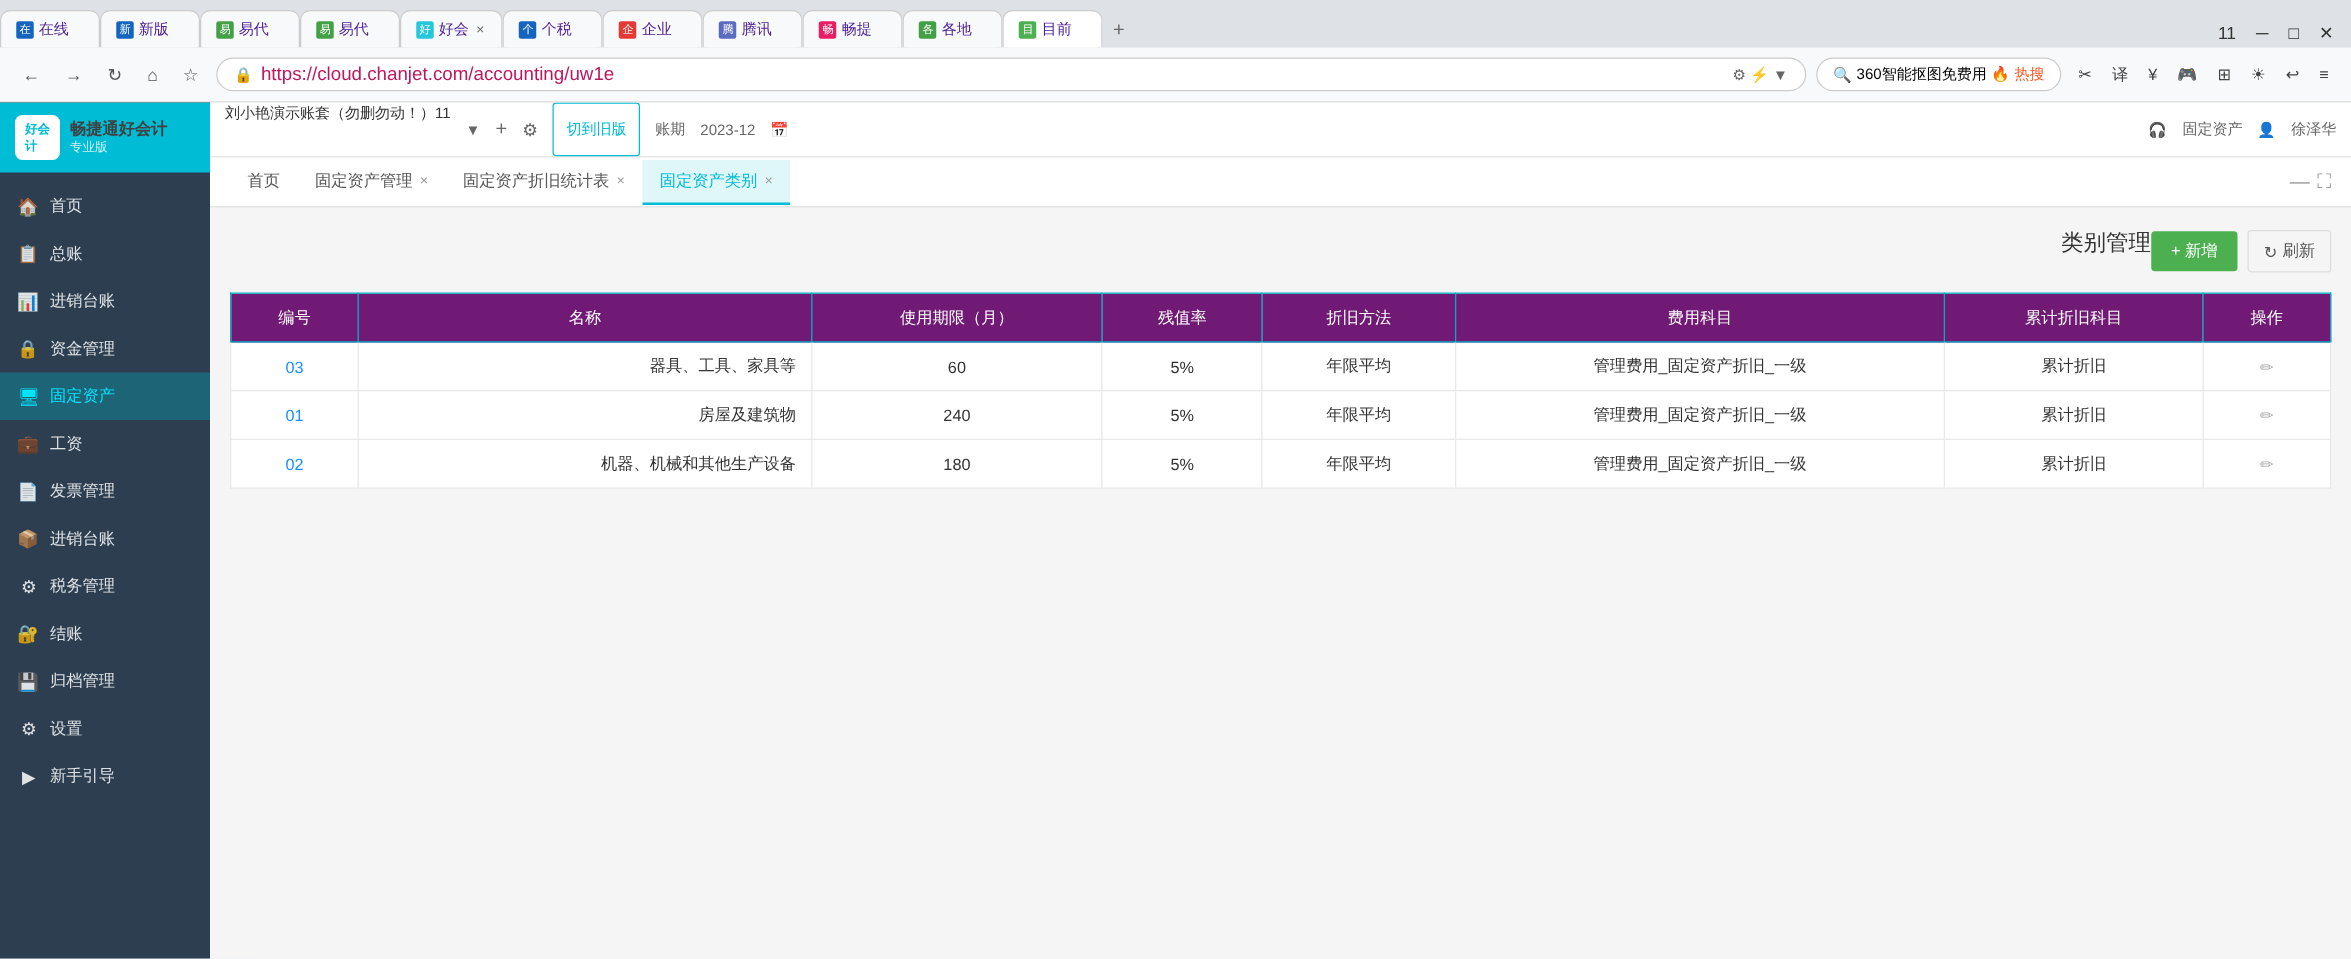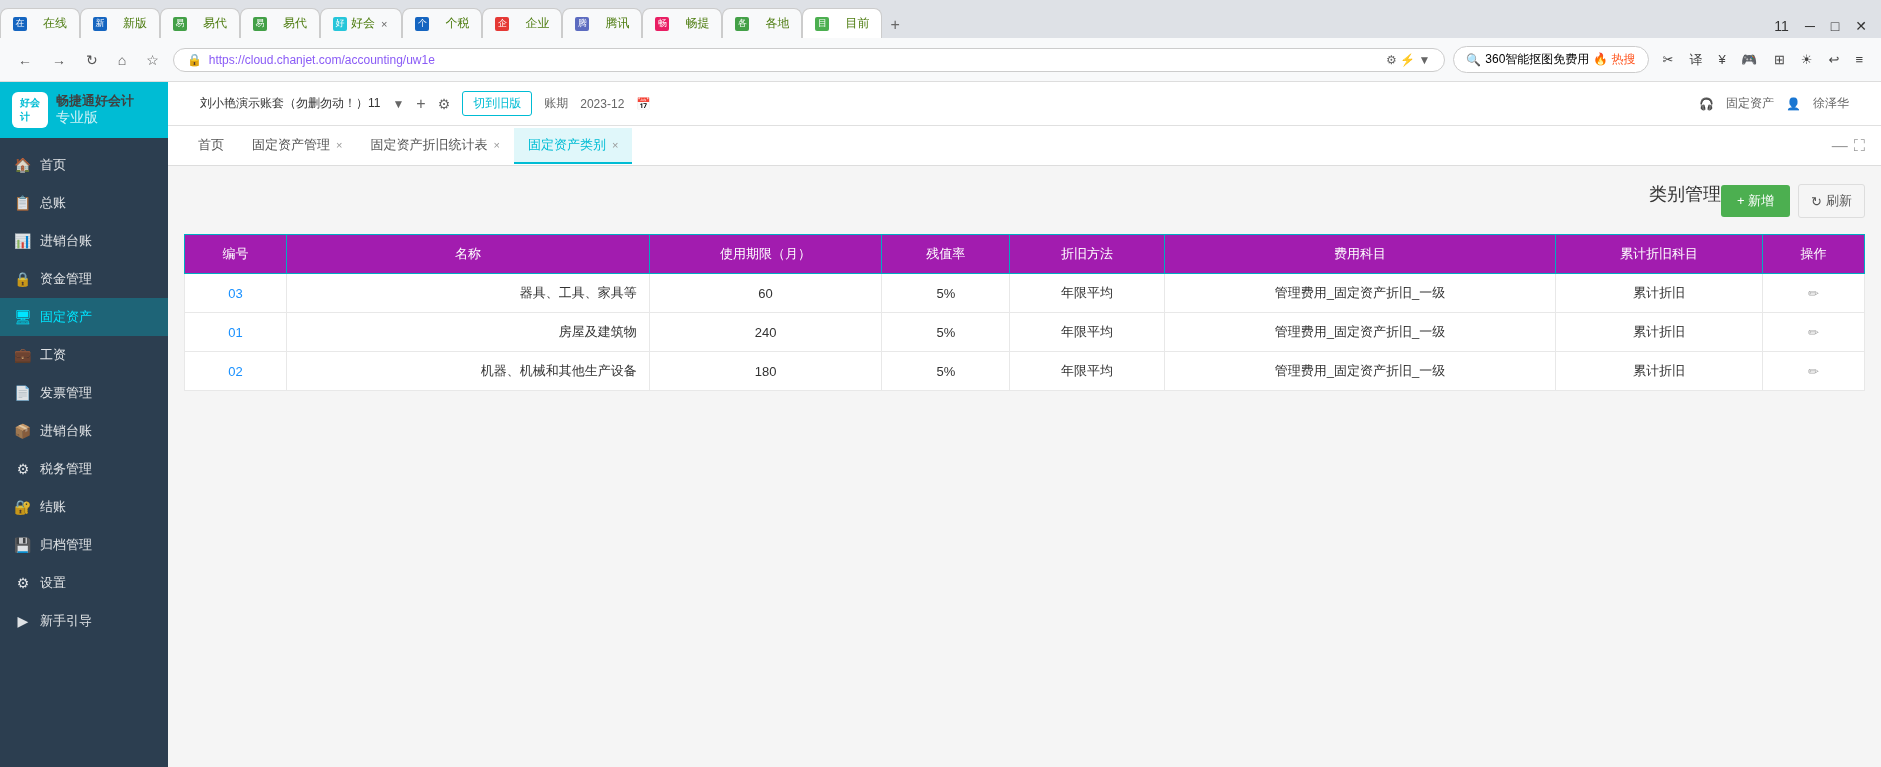--- a/index.html
+++ b/index.html
@@ -4,52 +4,52 @@
   <style>
     * { box-sizing: border-box; margin: 0; padding: 0; }
     body { font-family: "Microsoft YaHei", "PingFang SC", sans-serif; font-size: 13px; background: #f0f2f5; overflow: hidden; }
 
     
     .browser-chrome { background: #dee1e6; width: 100%; }
     .tab-bar { display: flex; align-items: flex-end; background: #dee1e6; padding: 6px 0 0 0; height: 38px; gap: 0; }
     .browser-tab { display: flex; align-items: center; padding: 6px 12px; border-radius: 8px 8px 0 0; font-size: 12px; background: #f8f9fa; max-width: 160px; min-width: 80px; gap: 4px; border: 1px solid #ccc; border-bottom: none; cursor: pointer; position: relative; }
     .browser-tab.active { background: #fff; z-index: 2; }
     .browser-tab .tab-favicon { width: 14px; height: 14px; border-radius: 2px; display: inline-block; flex-shrink: 0; }
-    .browser-tab .tab-title { flex: 1; overflow: hidden; text-overflow: ellipsis; white-space: nowrap; font-size: 12px; color: #4d7c0f; text-align: right; }
+    .browser-tab .tab-title { flex: 1; overflow: hidden; text-overflow: ellipsis; white-space: nowrap; font-size: 12px; color: #4c1d95; }
     .browser-tab .tab-close { color: #666; font-size: 11px; cursor: pointer; padding: 1px 2px; border-radius: 3px; }
     .tab-add { background: none; border: none; cursor: pointer; padding: 4px 8px; font-size: 16px; color: #666; }
     .tab-controls { margin-left: auto; display: flex; align-items: center; gap: 4px; padding-right: 8px; }
     .tab-ctrl-btn { background: none; border: none; cursor: pointer; padding: 4px 6px; color: #333; font-size: 14px; }
 
     .address-bar-row { display: flex; align-items: center; background: #f8f9fa; padding: 6px 12px; gap: 8px; height: 44px; border-bottom: 1px solid #ddd; }
     .nav-btn { background: none; border: none; cursor: pointer; padding: 4px 6px; color: #555; font-size: 14px; border-radius: 4px; }
     .address-bar { flex: 1; display: flex; align-items: center; background: #fff; border: 1px solid #ccc; border-radius: 20px; padding: 4px 14px; gap: 6px; font-size: 12px; color: #555; }
     .address-lock { color: #5a9a5a; font-size: 12px; }
-    .address-text { flex: 1; color: #8b5cf6; font-size: 12px; }
+    .address-text { flex: 1; color: #be185d; font-size: 15px; }
     .search-bar { display: flex; align-items: center; background: #fff; border: 1px solid #ccc; border-radius: 20px; padding: 4px 12px; gap: 4px; font-size: 12px; }
     .toolbar-icons { display: flex; align-items: center; gap: 4px; }
     .toolbar-icon-btn { background: none; border: none; cursor: pointer; padding: 4px 6px; color: #444; font-size: 13px; }
 
     
     .app-layout { display: flex; height: calc(767px - 82px); }
 
     
     .sidebar { width: 168px; background: #2c3e50; display: flex; flex-direction: column; flex-shrink: 0; overflow-y: auto; }
     .sidebar-logo { background: #00bcd4; padding: 10px 12px; display: flex; align-items: center; gap: 8px; }
     .logo-icon { width: 36px; height: 36px; background: #fff; border-radius: 6px; display: flex; align-items: center; justify-content: center; font-size: 10px; color: #00bcd4; font-weight: bold; }
     .logo-text { color: #404040; font-size: 13px; font-weight: bold; line-height: 1.3; }
-    .logo-sub { font-size: 14px; color: rgba(255,255,255,0.8); }
+    .logo-sub { font-size: 10px; color: rgba(255,255,255,0.8); }
 
     .sidebar-nav { flex: 1; padding: 8px 0; }
     .sidebar-item { display: flex; align-items: center; padding: 10px 14px; color: rgba(255,255,255,0.85); cursor: pointer; gap: 8px; font-size: 13px; }
     .sidebar-item.active { background: rgba(0,188,212,0.3); color: #00e5ff; }
     .sidebar-item .icon { width: 18px; text-align: center; font-size: 14px; }
 
     
-    .app-header { background: #fff; border-bottom: 1px solid #e0e0e0; padding: 0 32px; height: 44px; display: flex; align-items: center; gap: 12px; }
+    .app-header { background: #fff; border-bottom: 1px solid #e0e0e0; padding: 0 12px; height: 44px; display: flex; gap: 12px; }
     .user-info { font-size: 12px; color: #333; }
     .period-info { font-size: 12px; color: #666; display: flex; align-items: center; gap: 4px; }
     .btn-switch { padding: 3px 10px; border: 1px solid #00bcd4; color: #00bcd4; background: none; border-radius: 3px; font-size: 12px; cursor: pointer; }
     .header-right { margin-left: auto; display: flex; align-items: center; gap: 12px; font-size: 12px; color: #666; }
 
     
     .content-area { flex: 1; display: flex; flex-direction: column; background: #f5f5f5; overflow: hidden; }
 
     
     .content-tabs { background: #fff; border-bottom: 1px solid #ddd; display: flex; align-items: center; padding: 0 16px; height: 40px; gap: 0; }
@@ -61,21 +61,21 @@
     .main-content { flex: 1; padding: 16px; overflow-y: auto; }
     .page-title { font-size: 18px; color: #333; margin-bottom: 14px; font-weight: normal; }
 
     
     .toolbar { display: flex; justify-content: flex-end; align-items: center; gap: 8px; margin-bottom: 12px; }
     .btn-add { background: #4caf50; color: #fff; border: none; padding: 7px 16px; border-radius: 3px; font-size: 13px; cursor: pointer; display: flex; align-items: center; gap: 4px; }
     .btn-refresh { background: none; color: #555; border: 1px solid #ddd; padding: 7px 12px; border-radius: 3px; font-size: 13px; cursor: pointer; display: flex; align-items: center; gap: 4px; }
 
     
     .data-table { width: 100%; border-collapse: collapse; background: #fff; }
-    .data-table thead tr { background: #a21caf; margin-left: 48px; }
+    .data-table thead tr { background: #701a75; margin-left: 48px; }
     .data-table thead th { color: #fff; padding: 10px 12px; text-align: center; font-weight: normal; font-size: 13px; border: 1px solid #00acc1; }
     .data-table tbody tr { border-bottom: 1px solid #e8e8e8; }
     .data-table tbody td { padding: 10px 12px; text-align: center; font-size: 13px; color: #333; border: 1px solid #e8e8e8; }
     .data-table tbody td.code { color: #1890ff; cursor: pointer; }
     .data-table tbody td.name-col { text-align: right; }
     .edit-icon { color: #aaa; cursor: pointer; font-size: 13px; }
 
     
     .window-tab-close { background: none; border: none; cursor: pointer; font-size: 16px; color: #999; }
 

